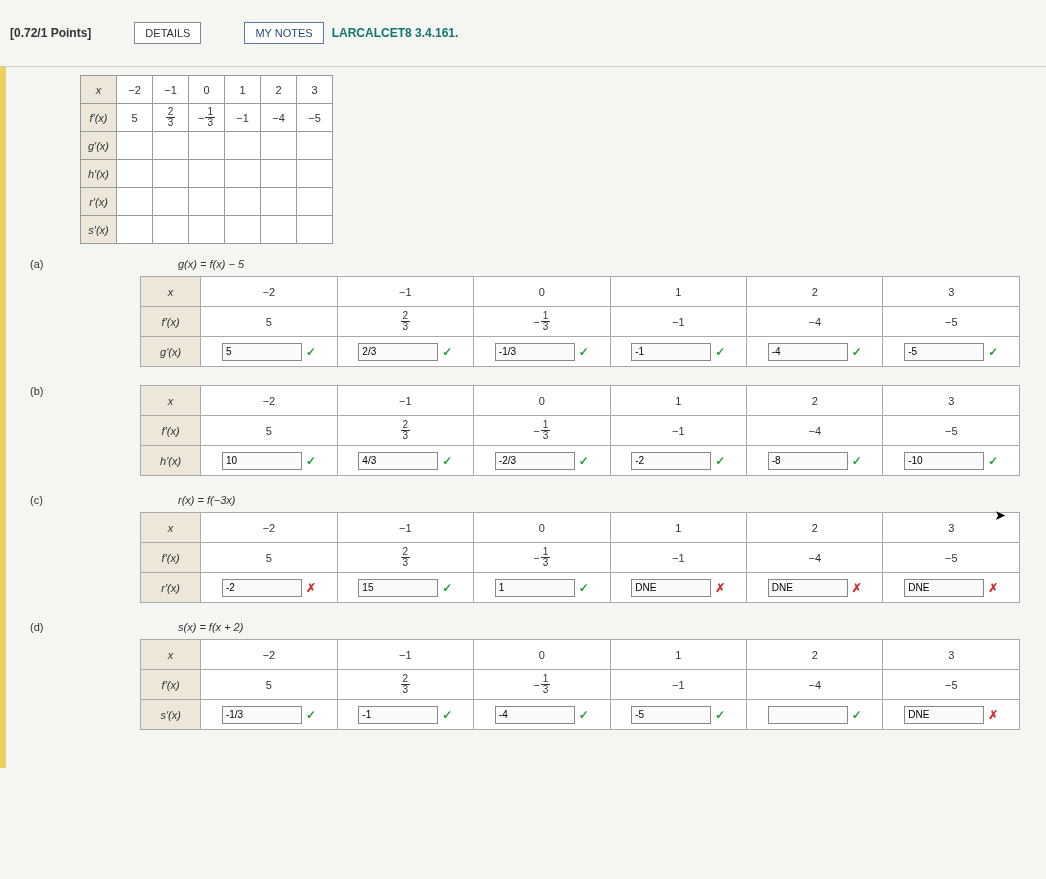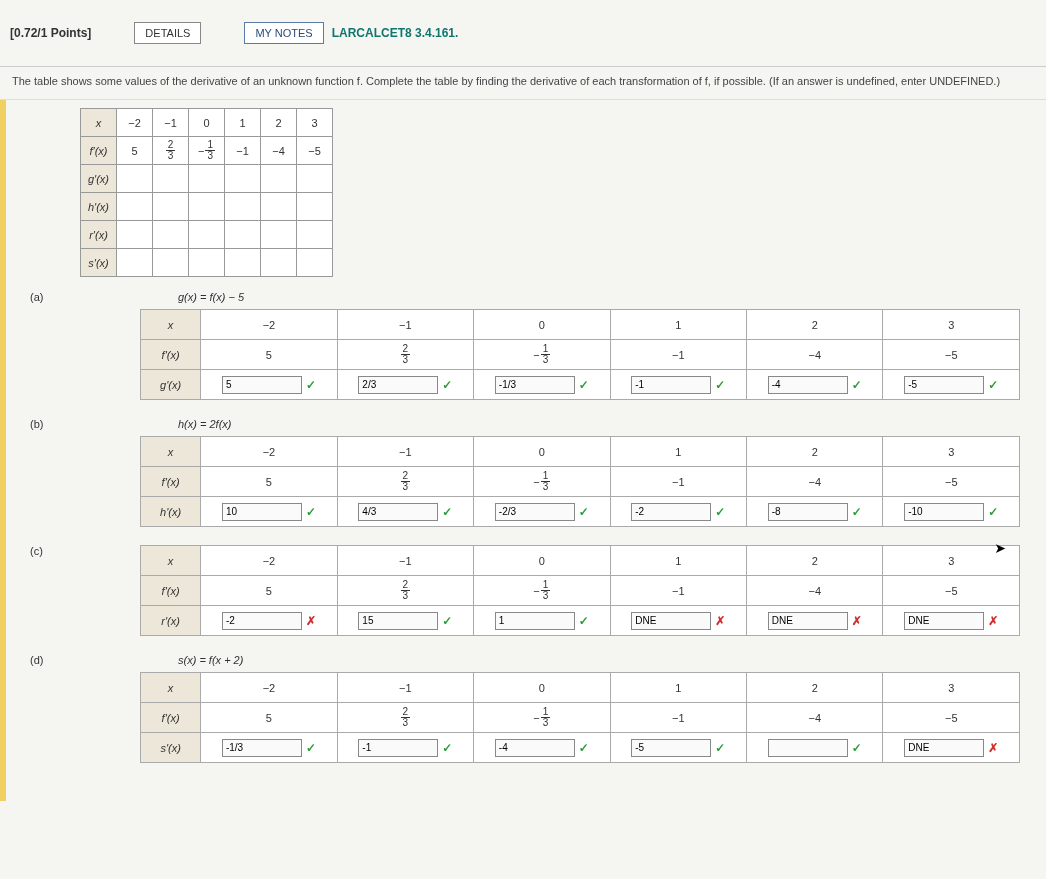--- a/index.html
+++ b/index.html
@@ -104,21 +104,20 @@
 <body>
 
 <div class="page">
   <div class="header">
     <span class="points">[0.72/1 Points]</span>
     <button class="btn">DETAILS</button>
     <button class="btn blue">MY NOTES</button>
     <span class="ref">LARCALCET8 3.4.161.</span>
   </div>
 
-  <div class="instructions">The table shows some values of the derivative of an unknown function f. Complete the table by finding the derivative of each transformation of f, if possible. (If an answer is undefined, enter UNDEFINED.)</div>
 
   <div class="content">
     <div class="yellow-bar"></div>
 
     <table class="small">
       <tbody>
           <tr>
         <th>x</th>
         <td>−2</td>
         <td>−1</td>
@@ -242,21 +241,20 @@
                   <span class="mark ok">✓</span>
                 </div>
               </td>
         </tr>
       </tbody>
         </table>
     </div>
 
     <div class="part">
       <span class="part-label">(b)</span>
-      <div class="part-eq">h(x) = 2f(x)</div>
       <table class="wide">
         <tbody>
             <tr>
           <th>x</th>
           <td>−2</td>
               <td>−1</td>
               <td>0</td>
               <td>1</td>
               <td>2</td>
               <td>3</td>
@@ -313,20 +311,21 @@
               </td>
         </tr>
       </tbody>
         </table>
     </div>
 
     <span class="cursor-icon">➤</span>
 
     <div class="part">
       <span class="part-label">(c)</span>
+      <div class="part-eq">r(x) = f(−3x)</div>
       <table class="wide">
         <tbody>
             <tr>
           <th>x</th>
           <td>−2</td>
               <td>−1</td>
               <td>0</td>
               <td>1</td>
               <td>2</td>
               <td>3</td>

